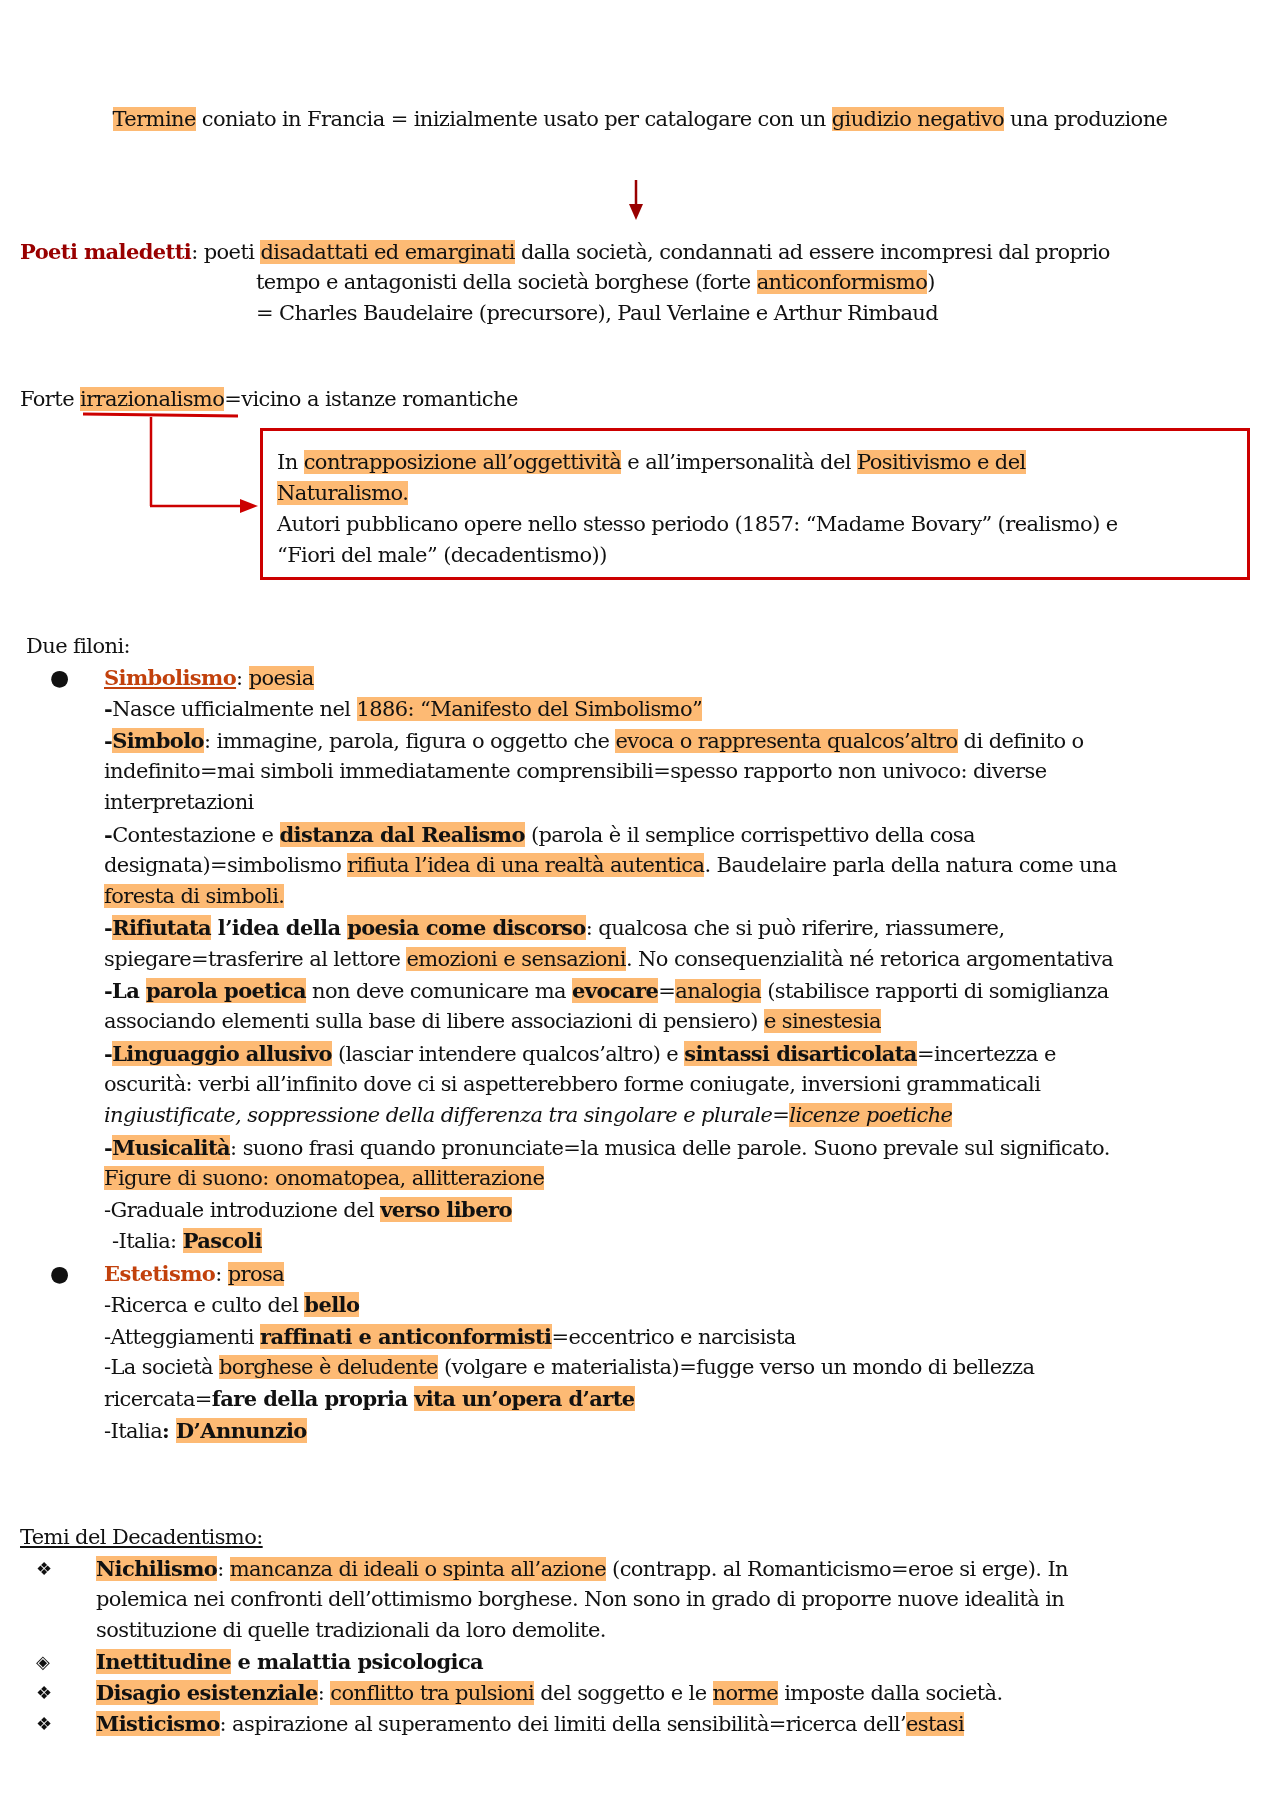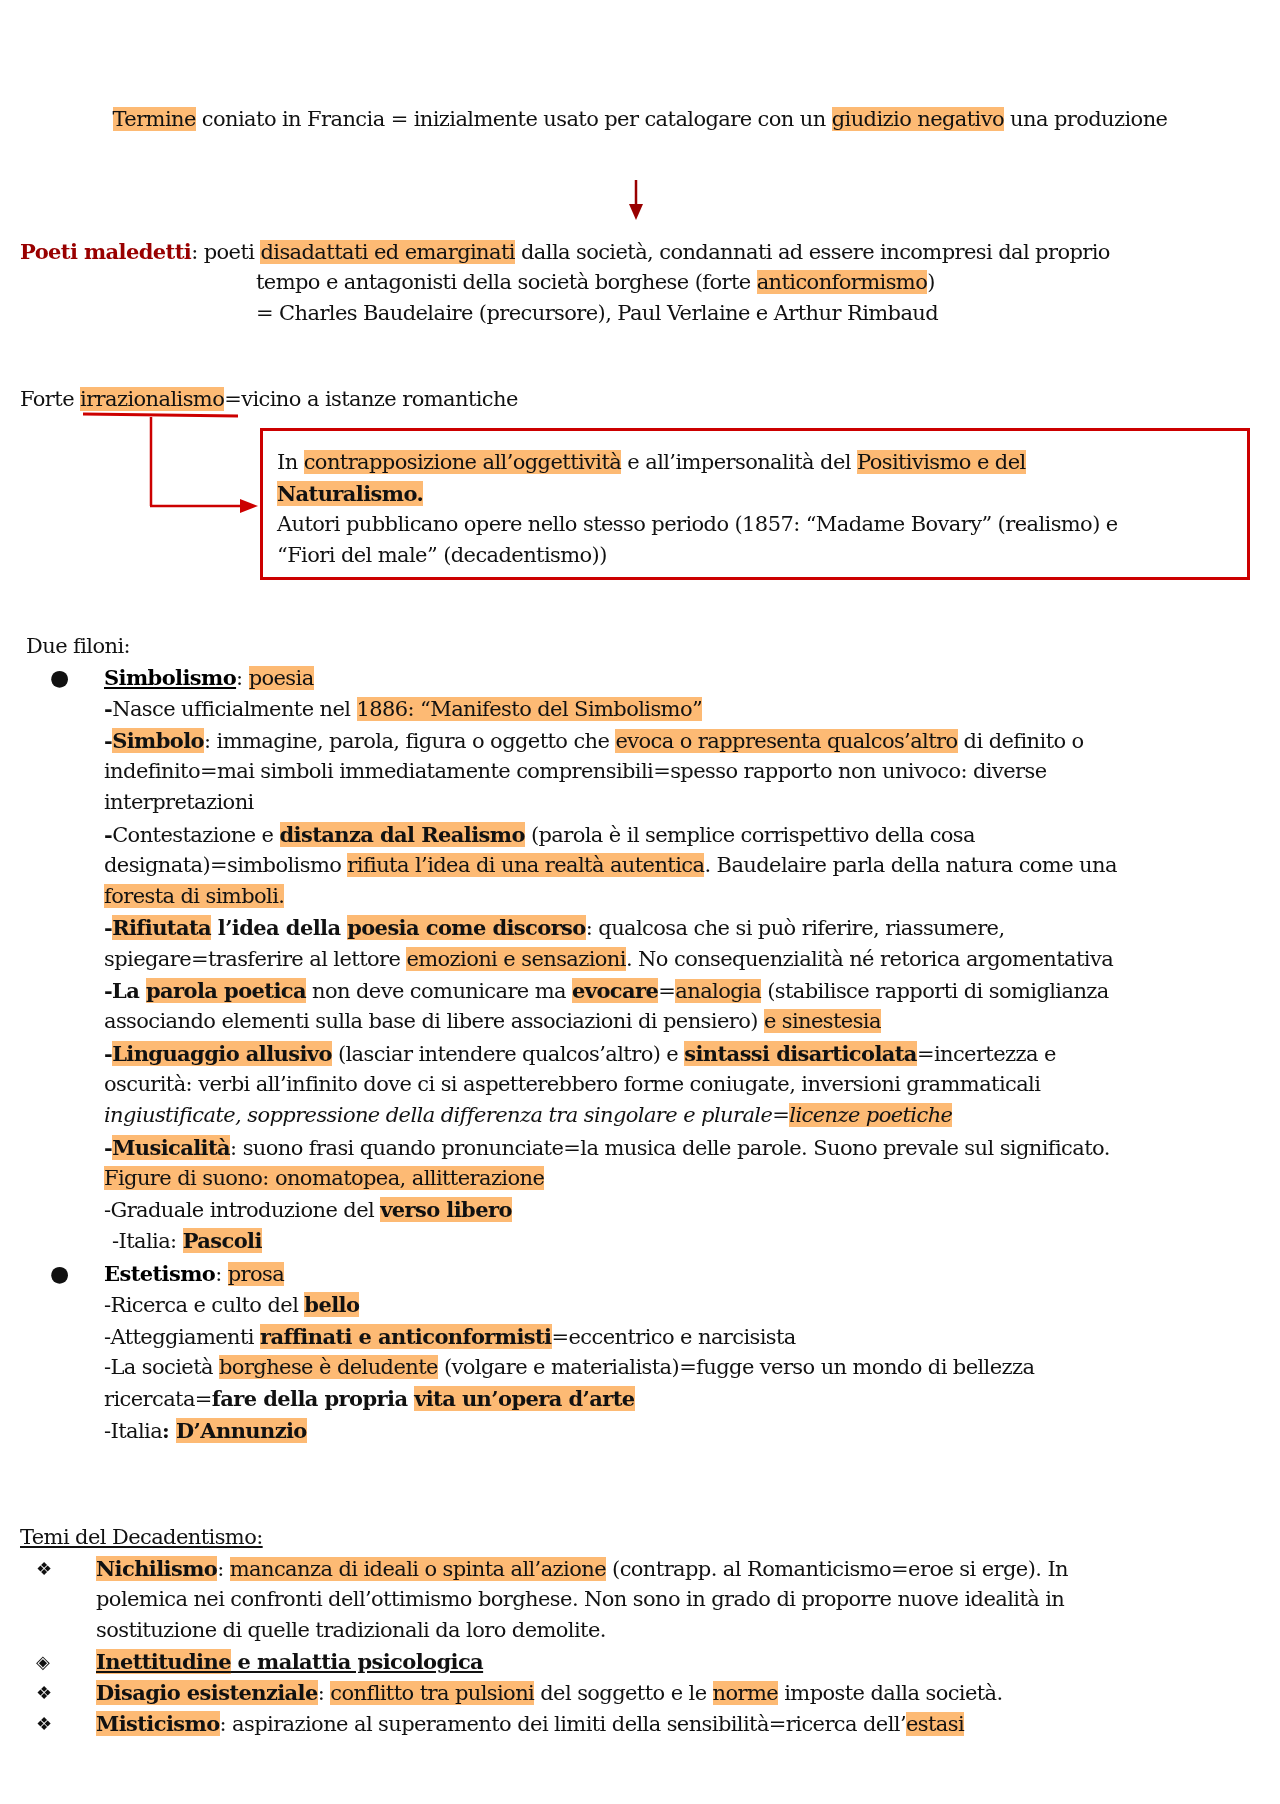--- a/index.html
+++ b/index.html
@@ -13,21 +13,21 @@
     .line { position: absolute; white-space: nowrap; font-size: 21px; line-height: 31px; letter-spacing: -0.6px; }
     .hl { background: #fdba74; }
     .b { font-weight: bold; }
     .title {
       position: absolute; left: 0; width: 1280px; top: 20px; text-align: center;
       font-family: "Liberation Serif", "DejaVu Serif", serif;
       font-weight: bold; font-size: 36px; color: #990000; letter-spacing: 0px;
     }
     .center { left: 0; width: 1280px; text-align: center; }
     .red-dark { color: #990000; font-weight: bold; }
-    .red { color: #000000; font-weight: bold; }
+    .red { color: #c2410c; font-weight: bold; }
     .uline { text-decoration: underline; }
     .bullet { position: absolute; font-size: 22px; line-height: 31px; }
     .box {
       position: absolute; left: 260px; top: 428px; width: 990px; height: 152px;
       border: 3px solid #cc0000; box-sizing: border-box;
     }
   </style>
 </head>
 <body>
 
@@ -53,21 +53,21 @@
 
   <svg class="abs" style="left:0; top:405px;" width="270" height="115">
     <line x1="83" y1="9" x2="238" y2="11" stroke="#cc0000" stroke-width="3"></line>
     <line x1="151" y1="12" x2="151" y2="101" stroke="#cc0000" stroke-width="2.5"></line>
     <line x1="150" y1="101" x2="245" y2="101" stroke="#cc0000" stroke-width="2.5"></line>
     <polygon points="240,94 258,101 240,108" fill="#cc0000"></polygon>
   </svg>
 
   <div class="box"></div>
   <div class="line" style="left:277px; top:447px;"><span>In </span><span class="hl">contrapposizione all’oggettività</span><span> e all’impersonalità del </span><span class="hl">Positivismo e del</span></div>
-  <div class="line" style="left:277px; top:478px;font-weight:bold;"><span class="hl">Naturalismo.</span></div>
+  <div class="line" style="left:277px; top:478px;"><span class="hl">Naturalismo.</span></div>
   <div class="line" style="left:277px; top:509px;">Autori pubblicano opere nello stesso periodo (1857: “Madame Bovary” (realismo) e</div>
   <div class="line" style="left:277px; top:540px;">“Fiori del male” (decadentismo))</div>
 
   <div class="line" style="left:26px; top:631px;">Due filoni:</div>
 
   <div class="bullet" style="left:50px; top:662px;">●</div>
   <div id="simbolismo-block">
       <div class="line" style="left: 104px; top: 662px;"><span class="red uline">Simbolismo</span><span>: </span><span class="hl">poesia</span></div>
       <div class="line" style="left: 104px; top: 693.3px;"><span class="b">-</span><span>Nasce ufficialmente nel </span><span class="hl">1886: “Manifesto del Simbolismo”</span></div>
       <div class="line" style="left: 104px; top: 724.6px;"><span class="b">-</span><span class="hl b">Simbolo</span><span>: immagine, parola, figura o oggetto che </span><span class="hl">evoca o rappresenta qualcos’altro</span><span> di definito o</span></div>
@@ -99,20 +99,20 @@
       <div class="line" style="left: 104px; top: 1414.5px;"><span>-Italia</span><span class="b">: </span><span class="hl b">D’Annunzio</span></div>
     </div>
 
   <div class="line uline" style="left:20px; top:1522px;">Temi del Decadentismo:</div>
   <div id="temi-block">
       <div class="bullet" style="left: 36px; top: 1553px; font-size: 18px;">❖</div>
       <div class="line" style="left: 96px; top: 1553px;"><span class="hl b">Nichilismo</span><span>: </span><span class="hl">mancanza di ideali o spinta all’azione</span><span> (contrapp. al Romanticismo=eroe si erge). In</span></div>
       <div class="line" style="left: 96px; top: 1584px;"><span>polemica nei confronti dell’ottimismo borghese. Non sono in grado di proporre nuove idealità in</span></div>
       <div class="line" style="left: 96px; top: 1615px;"><span>sostituzione di quelle tradizionali da loro demolite.</span></div>
       <div class="bullet" style="left: 36px; top: 1646px; font-size: 18px;">◈</div>
-      <div class="line" style="left: 96px; top: 1646px; text-decoration: underline;"><span class="hl b">Inettitudine</span><span class="b"> e malattia psicologica</span></div>
+      <div class="line" style="left: 96px; top: 1646px;"><span class="hl b">Inettitudine</span><span class="b"> e malattia psicologica</span></div>
       <div class="bullet" style="left: 36px; top: 1677px; font-size: 18px;">❖</div>
       <div class="line" style="left: 96px; top: 1677px;"><span class="hl b">Disagio esistenziale</span><span>: </span><span class="hl">conflitto tra pulsioni</span><span> del soggetto e le </span><span class="hl">norme</span><span> imposte dalla società.</span></div>
       <div class="bullet" style="left: 36px; top: 1708px; font-size: 18px;">❖</div>
       <div class="line" style="left: 96px; top: 1708px;"><span class="hl b">Misticismo</span><span>: aspirazione al superamento dei limiti della sensibilità=ricerca dell’</span><span class="hl">estasi</span></div>
     </div>
 
 </div>
 
 </body></html>

